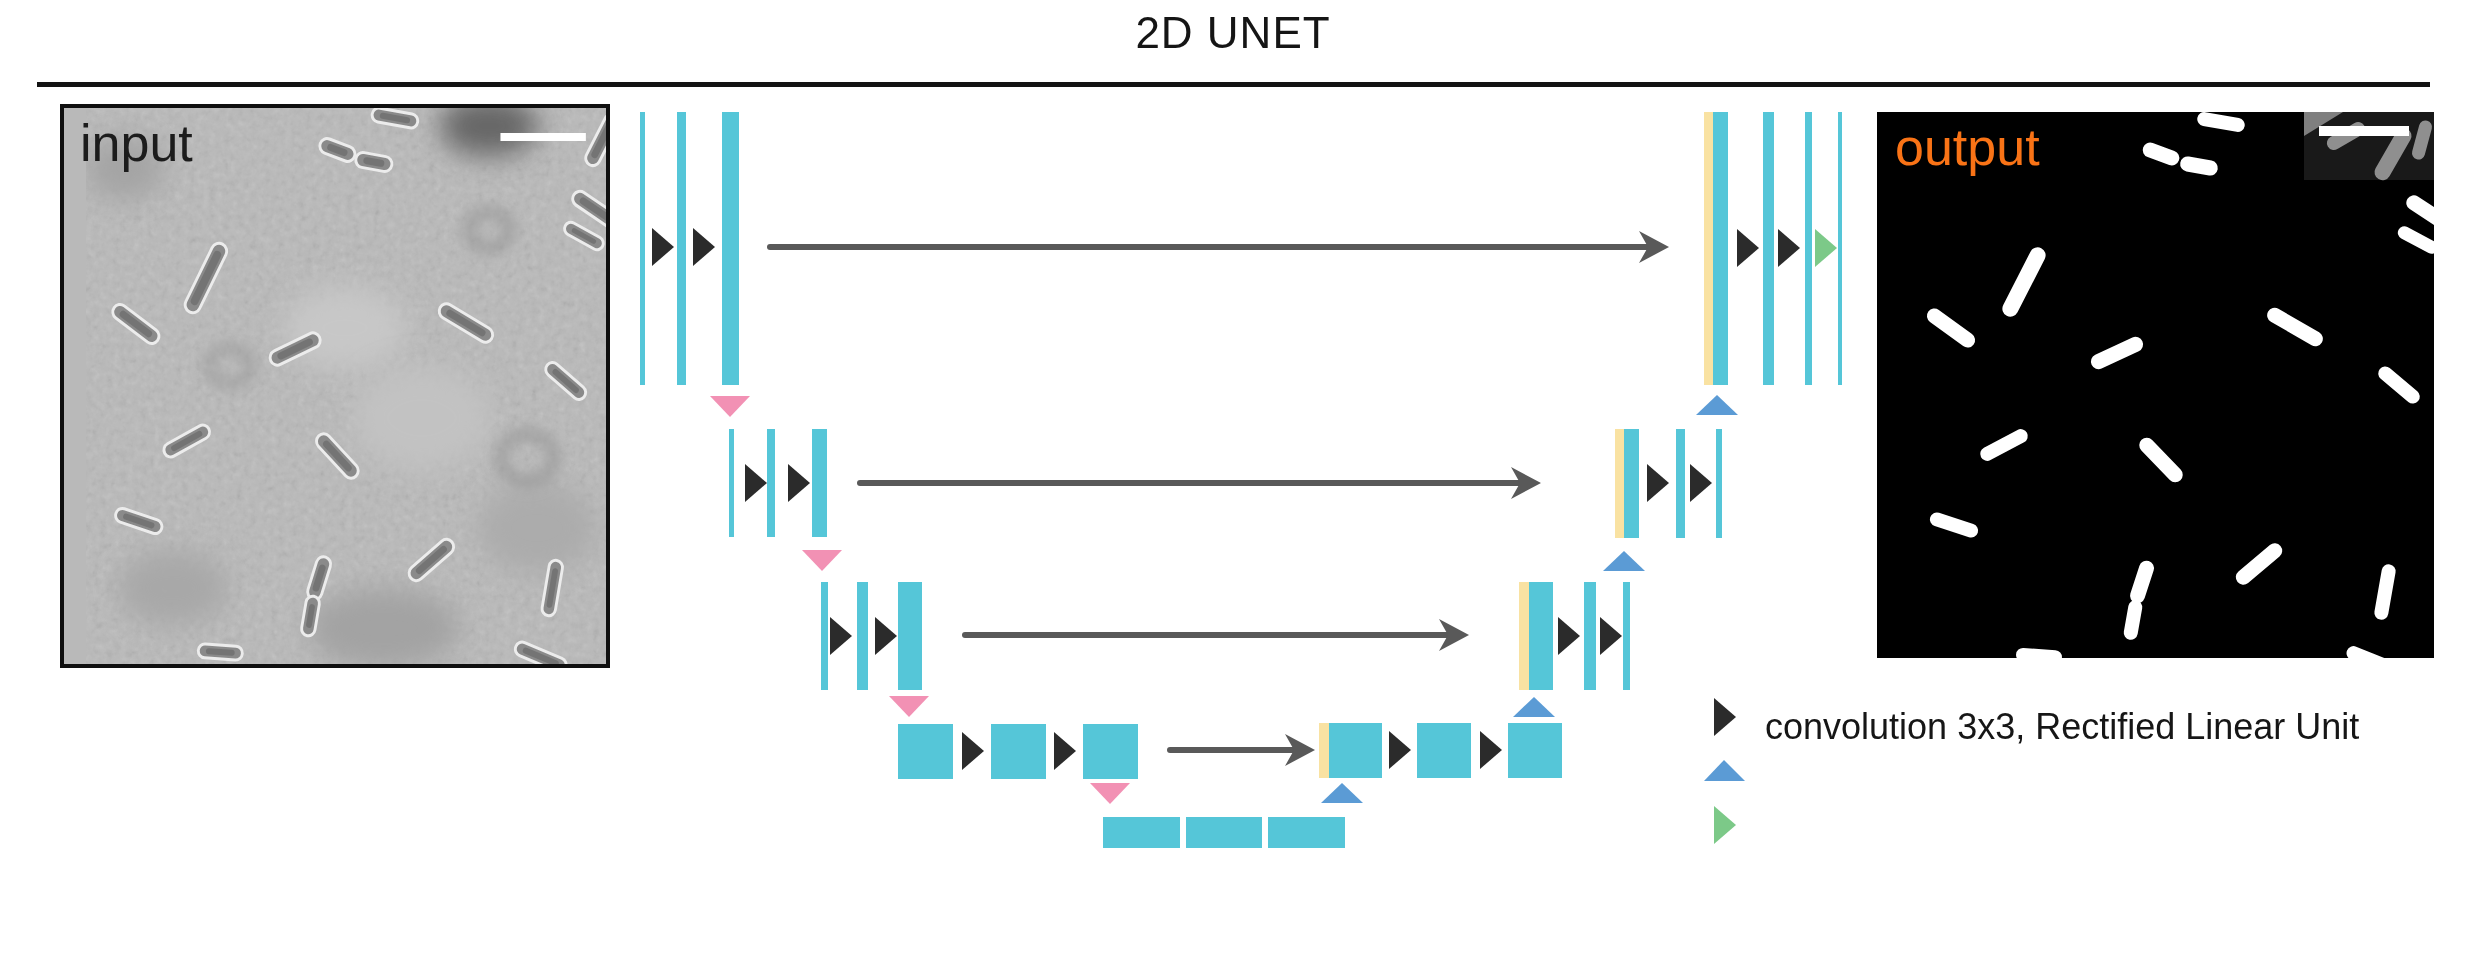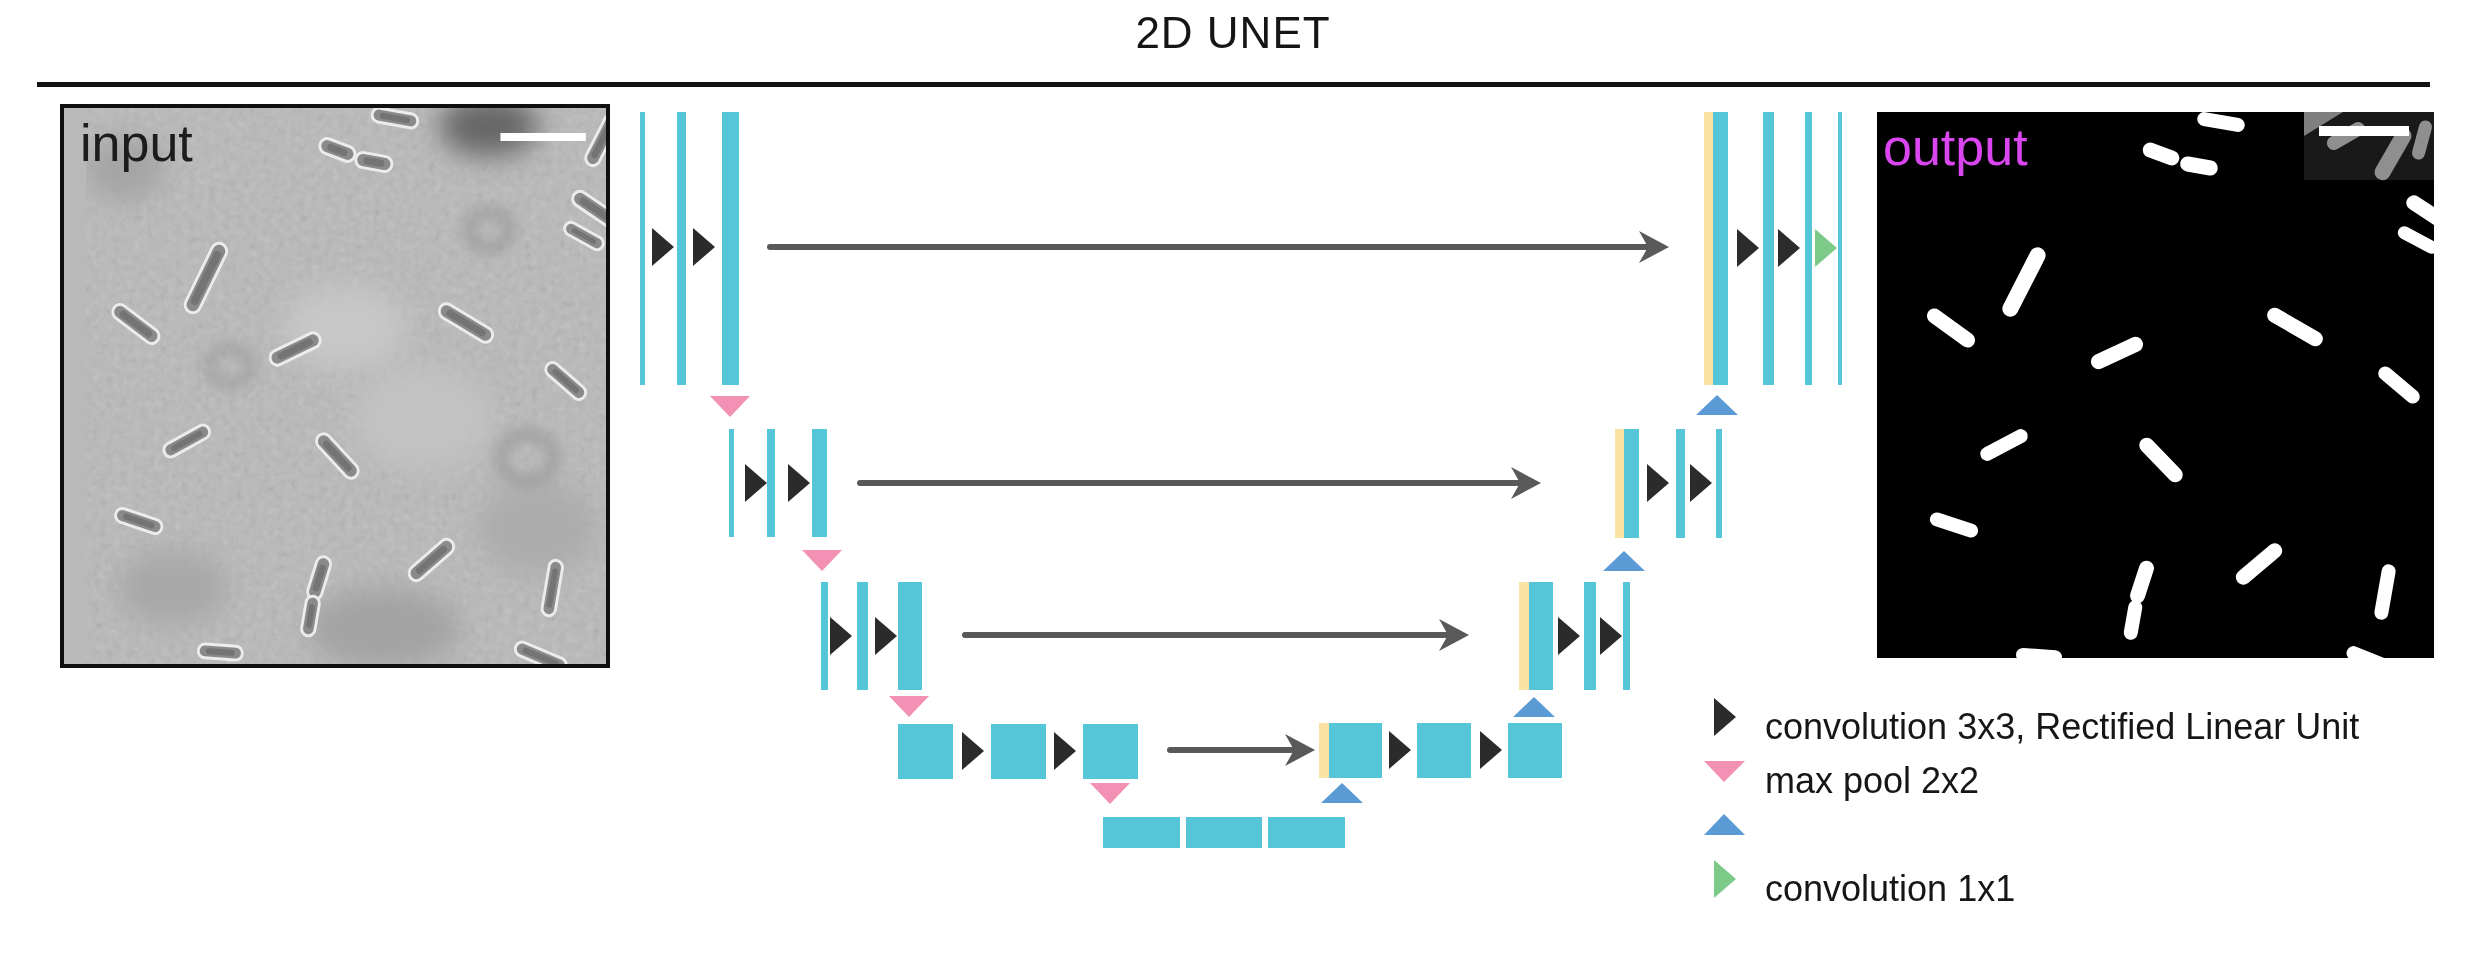--- a/index.html
+++ b/index.html
@@ -10,21 +10,21 @@
     font-size:44px;font-weight:500;color:#151515;letter-spacing:1px;}
   .title-rule{position:absolute;left:37px;top:82px;width:2393px;height:5px;background:#131313;}
 
   .panel{position:absolute;overflow:hidden;padding-left:22px;}
   .panel svg{display:block;width:100%;height:100%;}
   #input-panel{left:60px;top:104px;width:550px;height:564px;border:4px solid #0f0f0f;box-sizing:border-box;background:#b9b9b9;}
   #output-panel{left:1877px;top:112px;width:535px;height:546px;background:#000;}
 
   .panel-label{position:absolute;font-size:52px;line-height:1.05;font-weight:400;}
   #input-label{left:16px;top:8px;color:#1c1c1c;}
-  #output-label{left:6px;top:8px;color:#d946ef;}
+  #output-label{left:18px;top:8px;color:#f97316;}
 
   #unet-svg{position:absolute;left:0;top:0;width:2466px;height:969px;pointer-events:none;}
 
   .legend{position:absolute;left:1703px;top:690px;}
   .legend-row{display:flex;align-items:center;height:54px;}
   .legend-icon{width:46px;height:44px;display:flex;align-items:center;justify-content:flex-start;flex:0 0 46px;}
   .legend-icon svg{display:block;}
   .legend-label{font-size:36px;color:#161616;margin-left:16px;white-space:nowrap;margin-top:19px;}
 </style>
 </head>
@@ -222,35 +222,26 @@
       <span class="legend-icon">
         <svg width="44" height="44" viewBox="0 0 44 44">
             <polygon points="11,3 33,22 11,41" fill="#2B2B2B"></polygon>
           </svg>
       </span>
       <span class="legend-label">convolution 3x3, Rectified Linear Unit</span>
     </div>
     <div class="legend-row">
       <span class="legend-icon">
         <svg width="44" height="44" viewBox="0 0 44 44">
-            <polygon points="1,12 42,12 21,33" fill="#F291B4"></polygon>
-          </svg>
-      </span>
-      <span class="legend-label">max pool 2x2</span>
-    </div>
-    <div class="legend-row">
-      <span class="legend-icon">
-        <svg width="44" height="44" viewBox="0 0 44 44">
             <polygon points="21,11 42,32 1,32" fill="#5B9BD5"></polygon>
           </svg>
       </span>
     </div>
     <div class="legend-row">
       <span class="legend-icon">
         <svg width="44" height="44" viewBox="0 0 44 44">
             <polygon points="11,3 33,22 11,41" fill="#7CC988"></polygon>
           </svg>
       </span>
-      <span class="legend-label">convolution 1x1</span>
     </div>
   </div>
 
 </div>
 
 </body></html>

